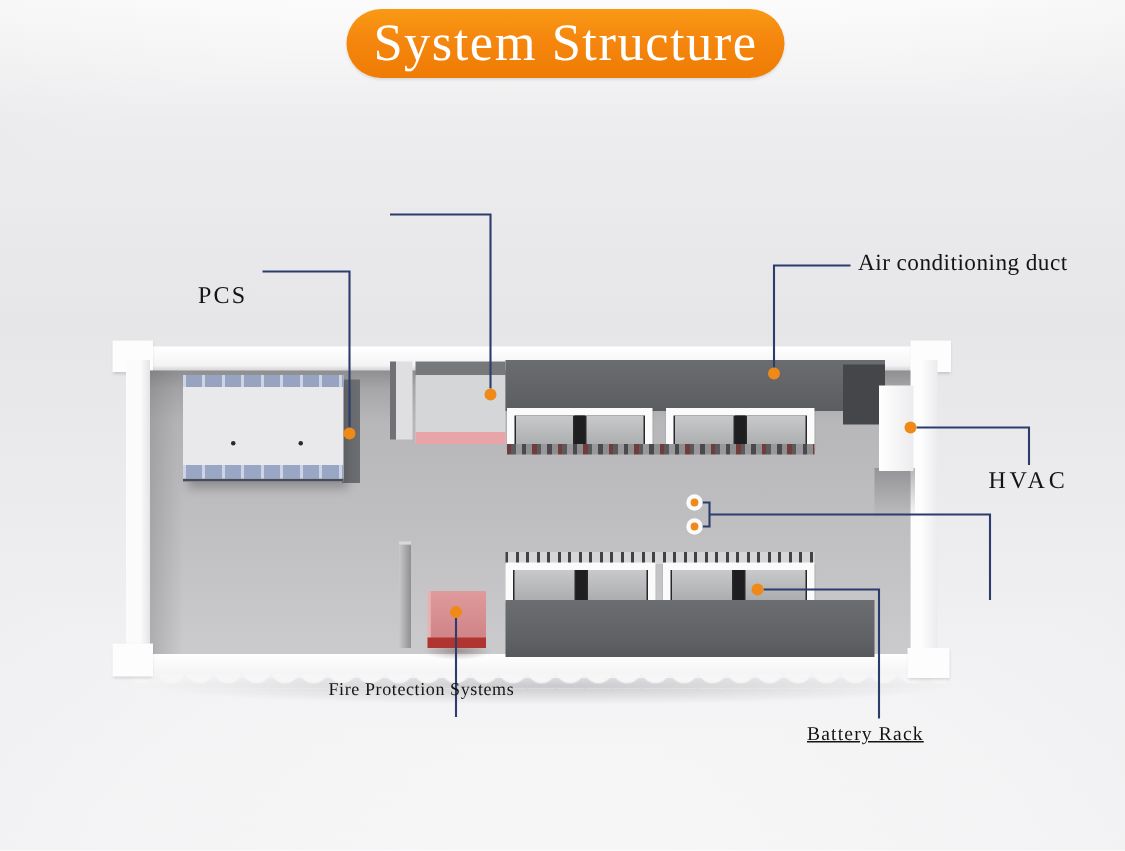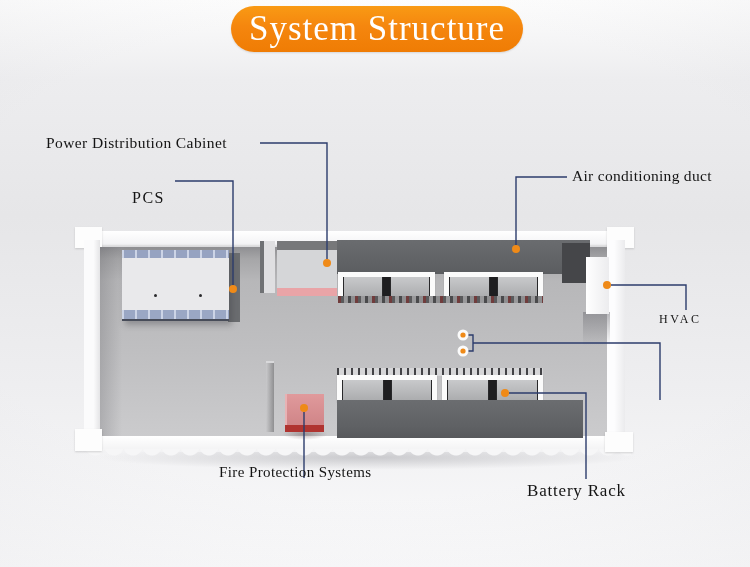--- a/index.html
+++ b/index.html
@@ -95,25 +95,25 @@
   .fire-strip{position:absolute; left:-2px; bottom:0; width:calc(100% + 2px); height:7px; background:#b03430;}
 
   
   .overlay{left:0; top:0; pointer-events:none;}
 
   
   .lbl{color:#141414; white-space:nowrap;}
   .lbl-pdc{left:46px; top:134px; font-size:15.5px; letter-spacing:.4px;}
   .lbl-pcs{left:132px; top:189px; font-size:16px; letter-spacing:1.5px;}
   .lbl-duct{left:572px; top:167px; font-size:15.5px; letter-spacing:.3px;}
-  .lbl-hvac{left:659px; top:312px; font-size:12px; letter-spacing:2.5px;}
+  .lbl-hvac{left:659px; top:312px; font-size:16px; letter-spacing:2.5px;}
   .lbl-sensor{left:622px; top:402px; width:128px; font-size:12.5px; line-height:15px;
     text-align:center; white-space:nowrap;}
-  .lbl-fire{left:219px; top:464px; font-size:15px; letter-spacing:.4px;text-align:right;}
-  .lbl-batt{left:527px; top:481px; font-size:17px; letter-spacing:.8px;}
+  .lbl-fire{left:219px; top:452px; font-size:12px; letter-spacing:.4px;text-align:right;}
+  .lbl-batt{left:538px; top:481px; font-size:13px; letter-spacing:.8px;text-decoration:underline;}
 </style>
 </head>
 <body>
 
 <div class="stage">
 
   <div class="abs wall-top"></div>
   <div class="abs corner c-tl"></div>
   <div class="abs corner c-tr"></div>
   <div class="abs wall-left"></div>
@@ -202,21 +202,20 @@
       <circle cx="304" cy="408" r="4"></circle>
     </g>
     <g>
       <circle cx="463" cy="335" r="5.5" fill="#fbfbfb"></circle>
       <circle cx="463" cy="335" r="2.6" fill="#ef8a18"></circle>
       <circle cx="463" cy="351" r="5.5" fill="#fbfbfb"></circle>
       <circle cx="463" cy="351" r="2.6" fill="#ef8a18"></circle>
     </g>
   </svg>
 
-  <div class="abs lbl lbl-pdc">Power Distribution Cabinet</div>
   <div class="abs lbl lbl-pcs">PCS</div>
   <div class="abs lbl lbl-duct">Air conditioning duct</div>
   <div class="abs lbl lbl-hvac">HVAC</div>
   <div class="abs lbl lbl-sensor">
   </div>
   <div class="abs lbl lbl-fire">Fire Protection Systems</div>
   <div class="abs lbl lbl-batt">Battery Rack</div>
 
   <div class="abs banner">
     <span>System Structure</span>

